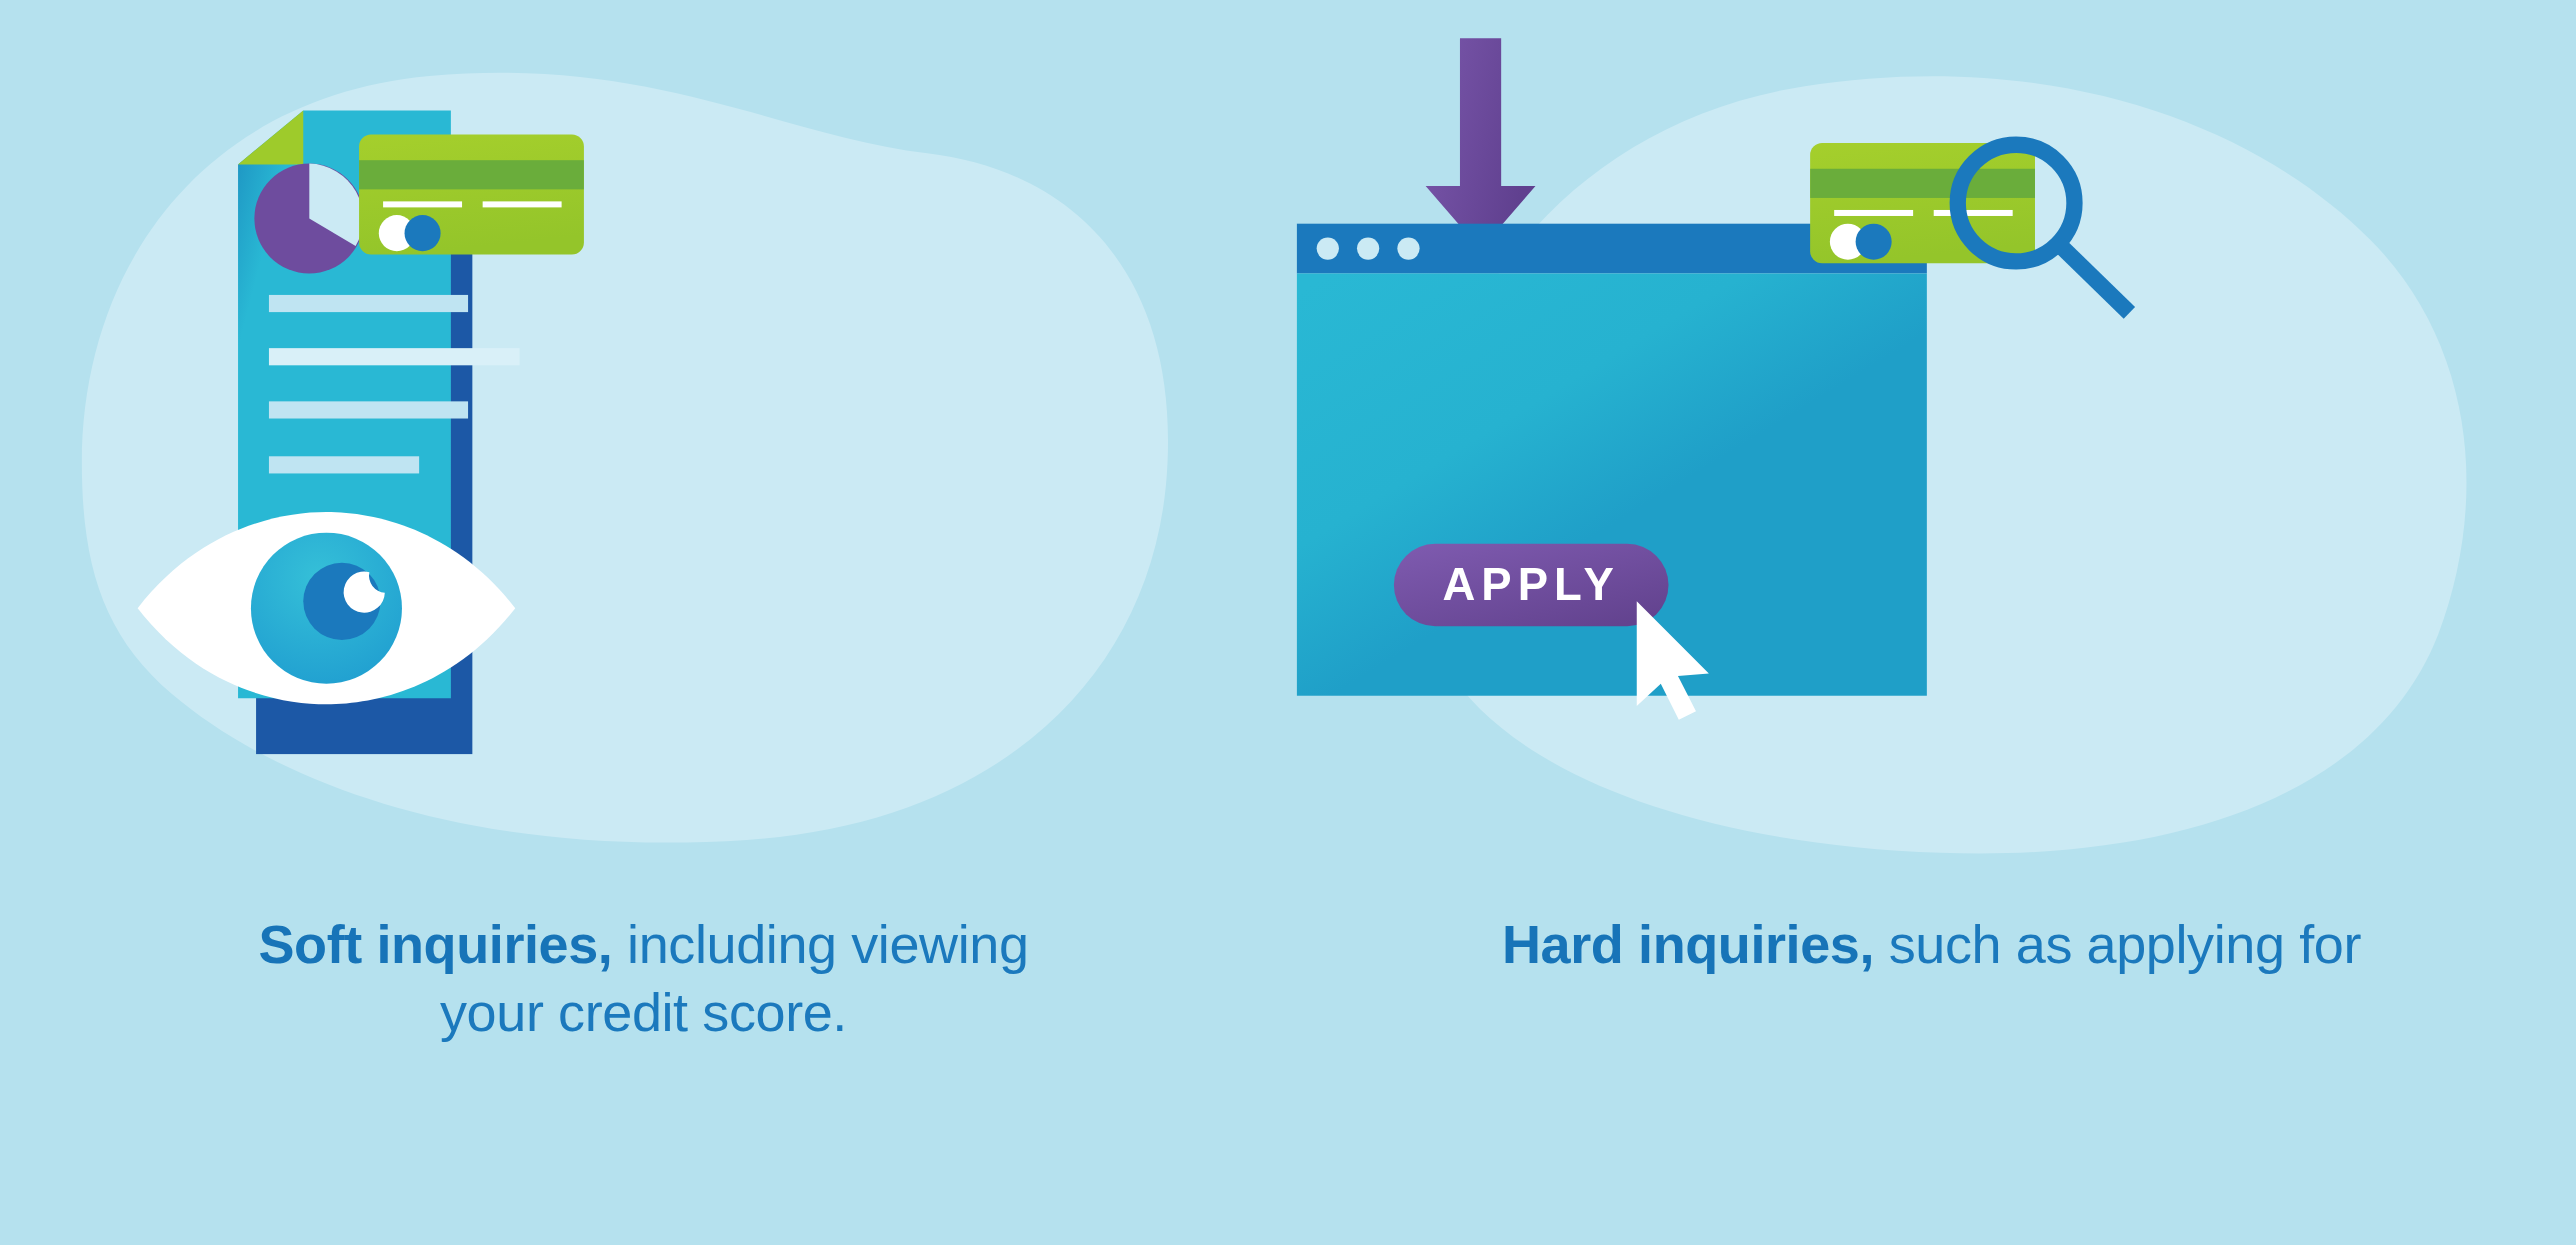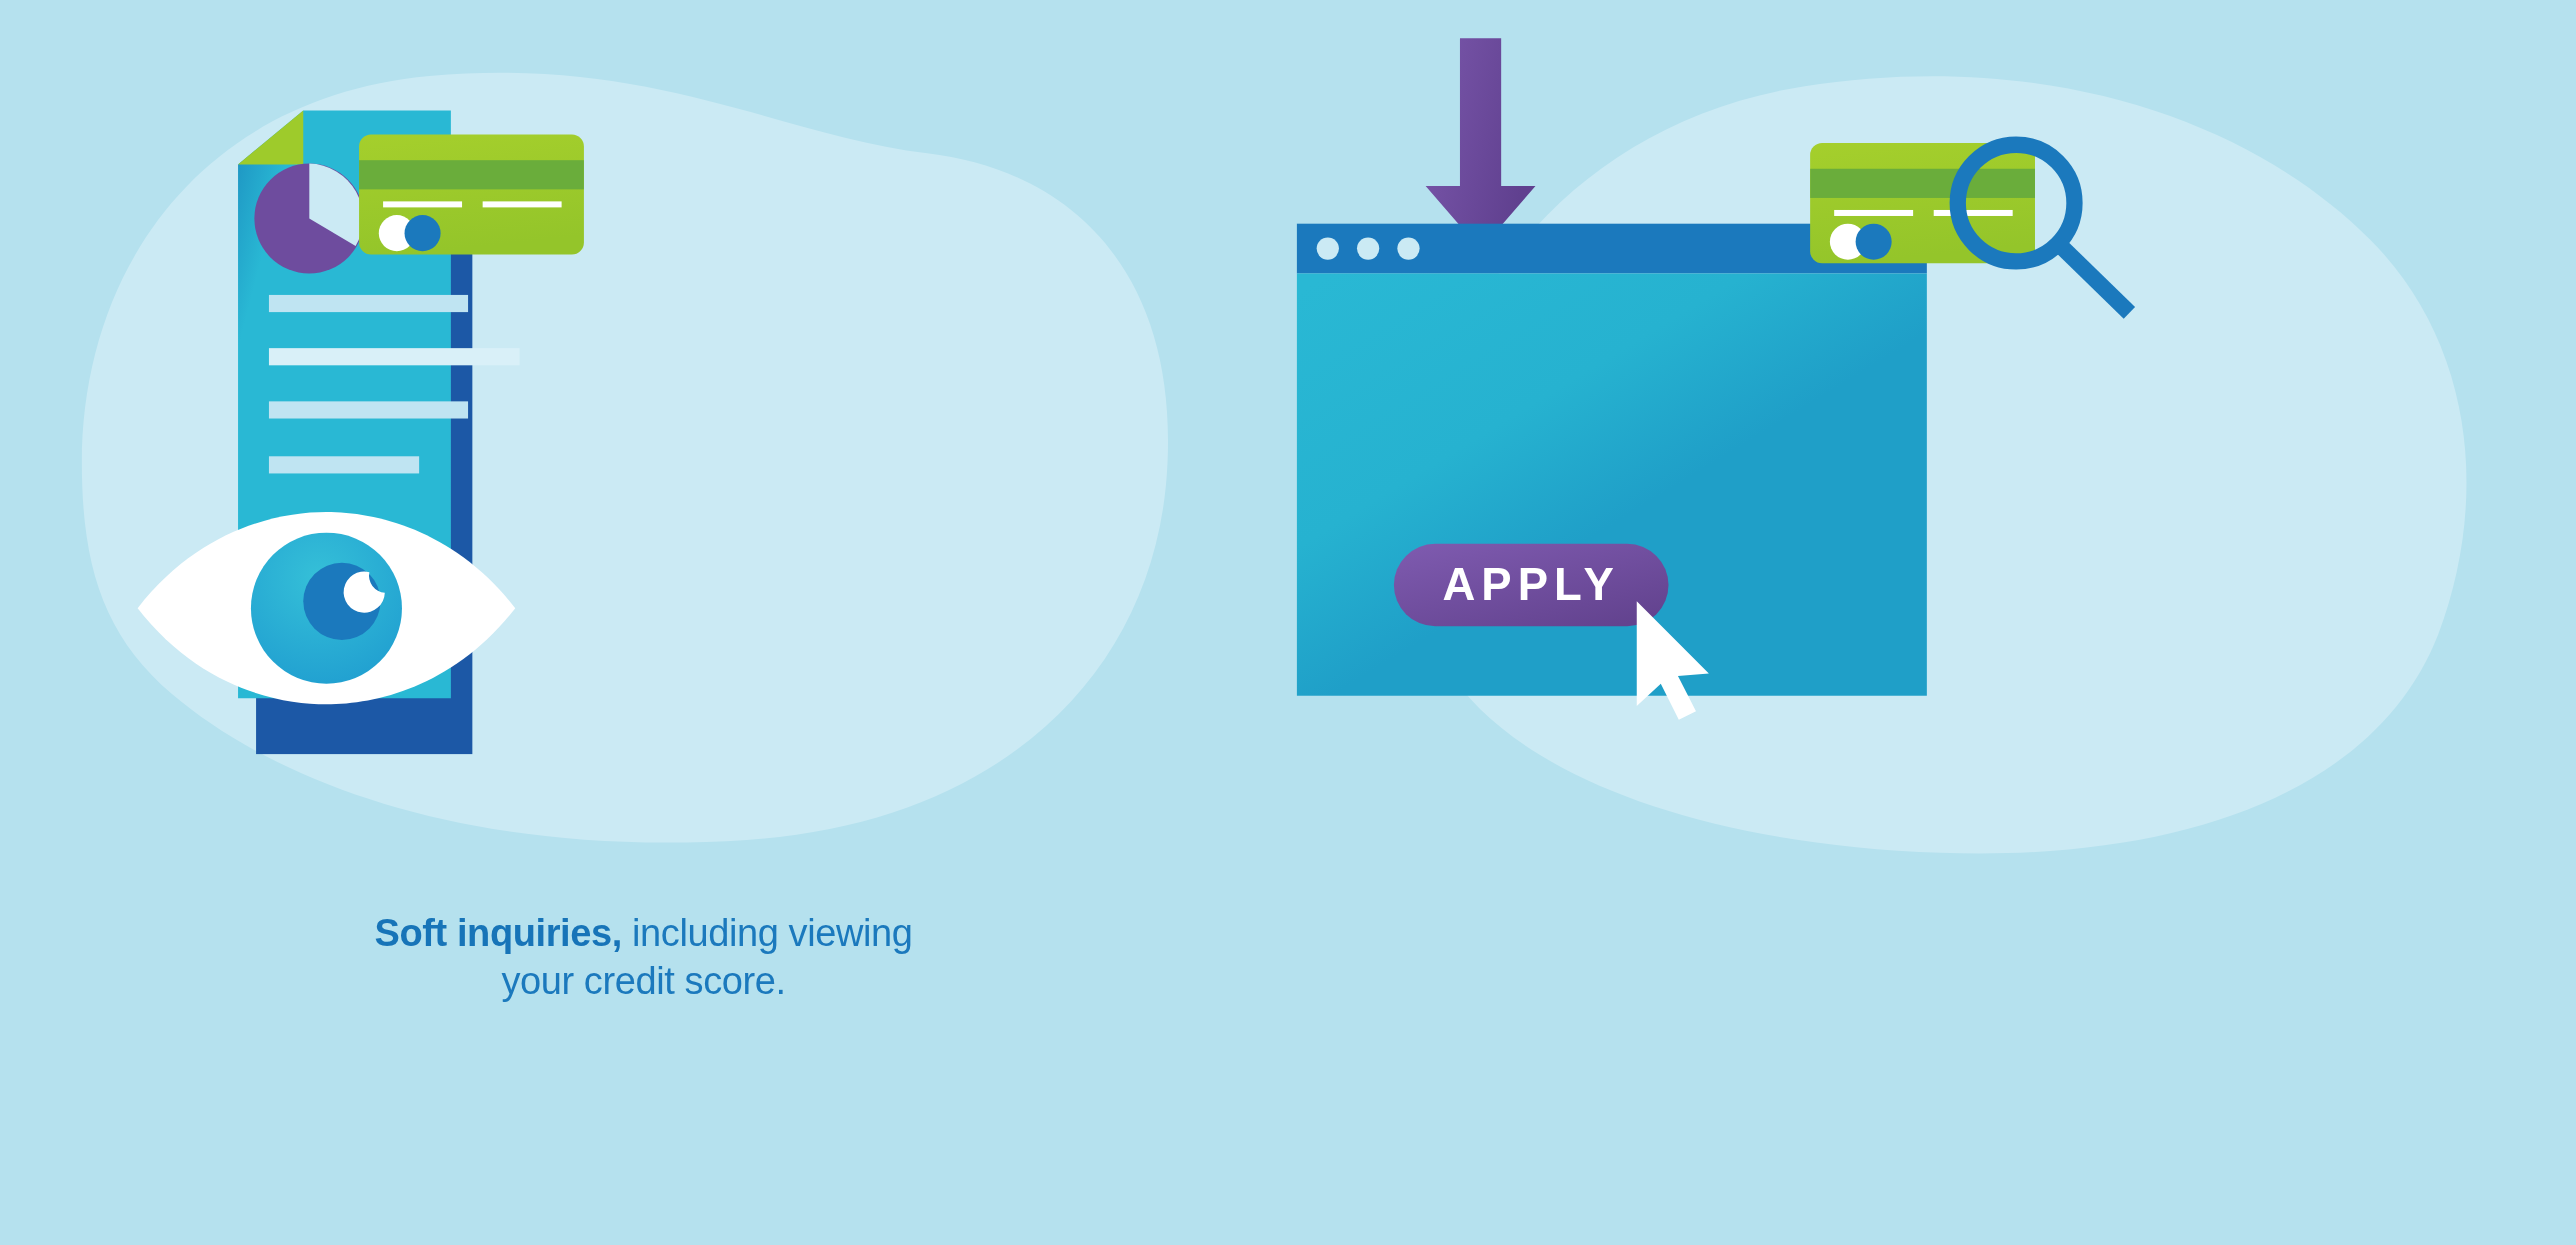--- a/index.html
+++ b/index.html
@@ -37,21 +37,21 @@
   }
   .art svg { display: block; width: 1288px; height: 884px; }
 
   .caption {
     position: absolute;
     left: 94px;
     top: 910px;
     width: 1099px;
     text-align: center;
     color: #1b79bd;
-    font-size: 38px;
+    font-size: 54px;
     line-height: 1.26;
     font-weight: 400;
     letter-spacing: -0.4px;
   }
   .caption b { font-weight: 700; color: #1774b8; }
   .cap-line { display: block; white-space: nowrap; }
 </style>
 </head>
 <body>
 
@@ -205,17 +205,20 @@
         </g>
 
         <g>
           <circle cx="848" cy="218" r="68" fill="none" stroke="#1b79bd" stroke-width="19"></circle>
           <line x1="898" y1="266" x2="980" y2="346" stroke="#1b79bd" stroke-width="19" stroke-linecap="butt"></line>
         </g>
       </svg>
     </div>
 
     <div class="caption">
+      <span class="cap-line">
+        <b>Hard inquiries,</b><span> such as applying for</span>
+      </span>
     </div>
   </div>
 
 </div>
 
 
 </body></html>

